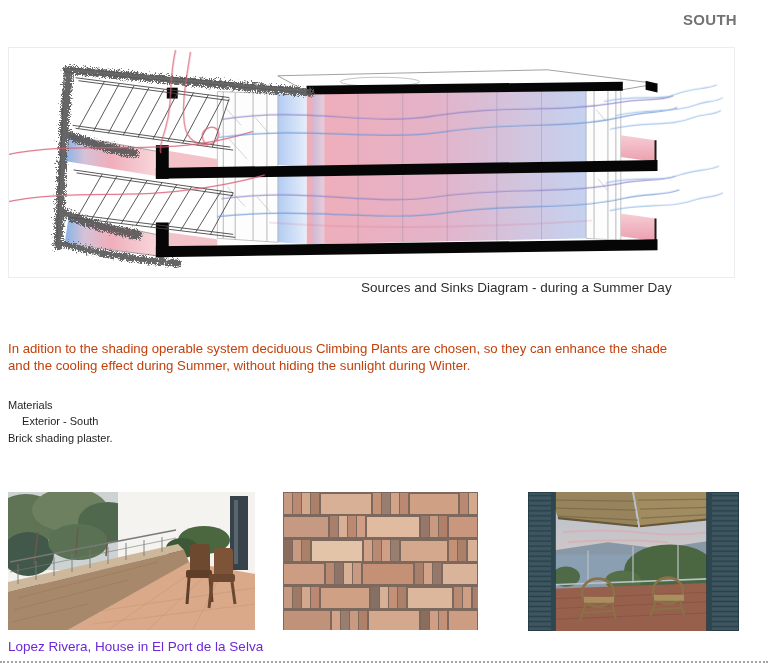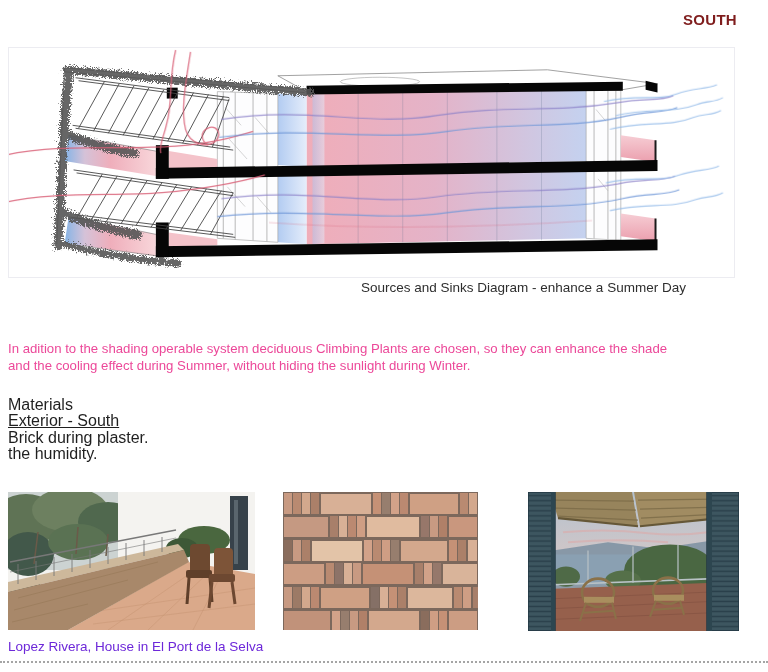--- a/index.html
+++ b/index.html
@@ -1,28 +1,28 @@
 <!DOCTYPE html>
 <html><head>
 <meta charset="utf-8">
 <style>
   html,body{margin:0;padding:0;background:#fff;}
   body{width:768px;height:672px;position:relative;overflow:hidden;
        font-family:"Liberation Sans",sans-serif;color:#1f1f1f;}
   .page{position:absolute;inset:0;}
   .south-label{position:absolute;top:11px;right:31px;font-size:15px;font-weight:bold;
-       letter-spacing:.3px;color:#7f1d1d;}
+       letter-spacing:.3px;color:#737373;}
   .diagram-box{position:absolute;left:8px;top:47px;width:727px;height:231px;
        border:1px solid #ececf1;background:#fff;box-sizing:border-box;overflow:hidden;}
   .diagram-box svg{display:block;width:725px;height:229px;}
   .diagram-caption{position:absolute;left:361px;top:280px;font-size:13.5px;color:#2e2e2e;}
   .intro-text{position:absolute;left:8px;top:341px;width:760px;font-size:13.2px;
-       line-height:16.8px;white-space:pre-line;color:#ec4899;}
-  .materials{position:absolute;left:8px;top:397px;font-size:16px;line-height:16.4px;}
-  .materials .underline{text-decoration:underline;}
+       line-height:16.8px;white-space:pre-line;color:#c2410c;}
+  .materials{position:absolute;left:8px;top:397px;font-size:11px;line-height:16.4px;}
+  .materials .underline{text-align:center;}
   .photo{position:absolute;top:492px;overflow:hidden;background:#ddd;}
   .photo svg{display:block;width:100%;height:100%;}
   .photo1{left:8px;width:247px;height:138px;}
   .photo2{left:283px;width:195px;height:138px;}
   .photo3{left:528px;width:211px;height:139px;}
   .photo-caption{position:absolute;left:8px;top:639px;font-size:13.5px;color:#6d28d9;}
   .divider{position:absolute;left:0;top:661px;width:768px;height:0;
        border-top:2px dotted #a5a5a5;}
 </style>
 </head>
@@ -152,30 +152,29 @@
           <path d="M598,54 C632,46 652,54 672,46 C688,40 700,42 712,37"></path>
           <path d="M610,68 C646,60 668,66 692,57 C702,53 710,55 718,50"></path>
           <path d="M604,82 C640,73 664,80 688,70 C700,66 708,68 716,63"></path>
           <path d="M600,136 C634,128 654,136 674,128 C692,122 704,124 714,119"></path>
           <path d="M604,164 C640,156 666,162 690,153 C702,149 710,151 718,146"></path>
         </g>
       </g>
     </svg>
   </div>
 
-  <div class="diagram-caption">Sources and Sinks Diagram - enhance a Summer Day</div>
+  <div class="diagram-caption">Sources and Sinks Diagram - during a Summer Day</div>
 
   <div class="intro-text">In adition to the shading operable system deciduous Climbing Plants are chosen, so they can enhance the shade
 and the cooling effect during Summer, without hiding the sunlight during Winter.</div>
 
   <div class="materials">
     <div>Materials</div>
     <div class="underline">Exterior - South</div>
-    <div>Brick during plaster.</div>
-    <div>the humidity.</div>
+    <div>Brick shading plaster.</div>
   </div>
 
   <div class="photo photo1">
     <svg viewBox="0 0 247 138" preserveAspectRatio="none">
       <rect width="247" height="138" fill="#f3f2ef"></rect>
       <rect x="0" y="0" width="118" height="78" fill="#ccd3d2"></rect>
       <g>
         <ellipse cx="18" cy="28" rx="34" ry="26" fill="#5f7355"></ellipse>
         <ellipse cx="62" cy="18" rx="38" ry="22" fill="#6d8060"></ellipse>
         <ellipse cx="100" cy="30" rx="30" ry="20" fill="#50684e"></ellipse>

